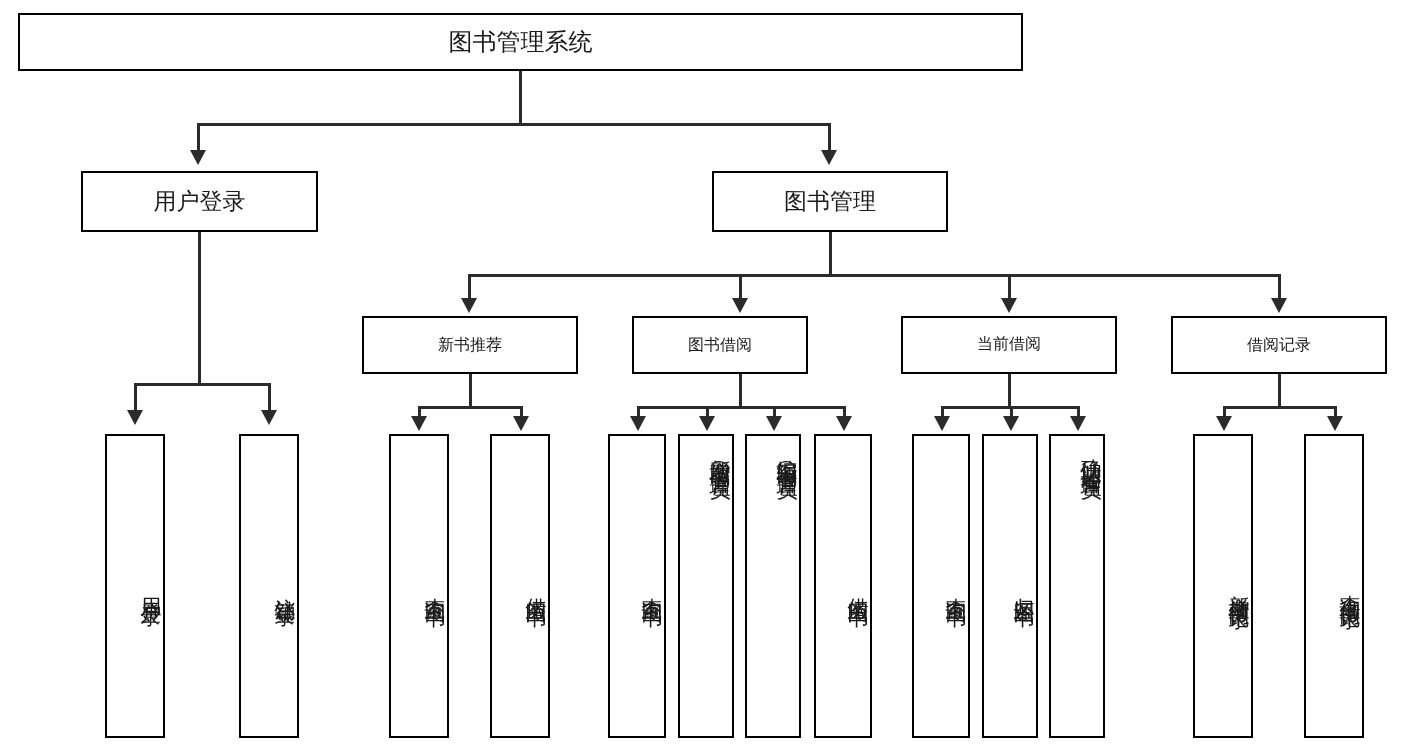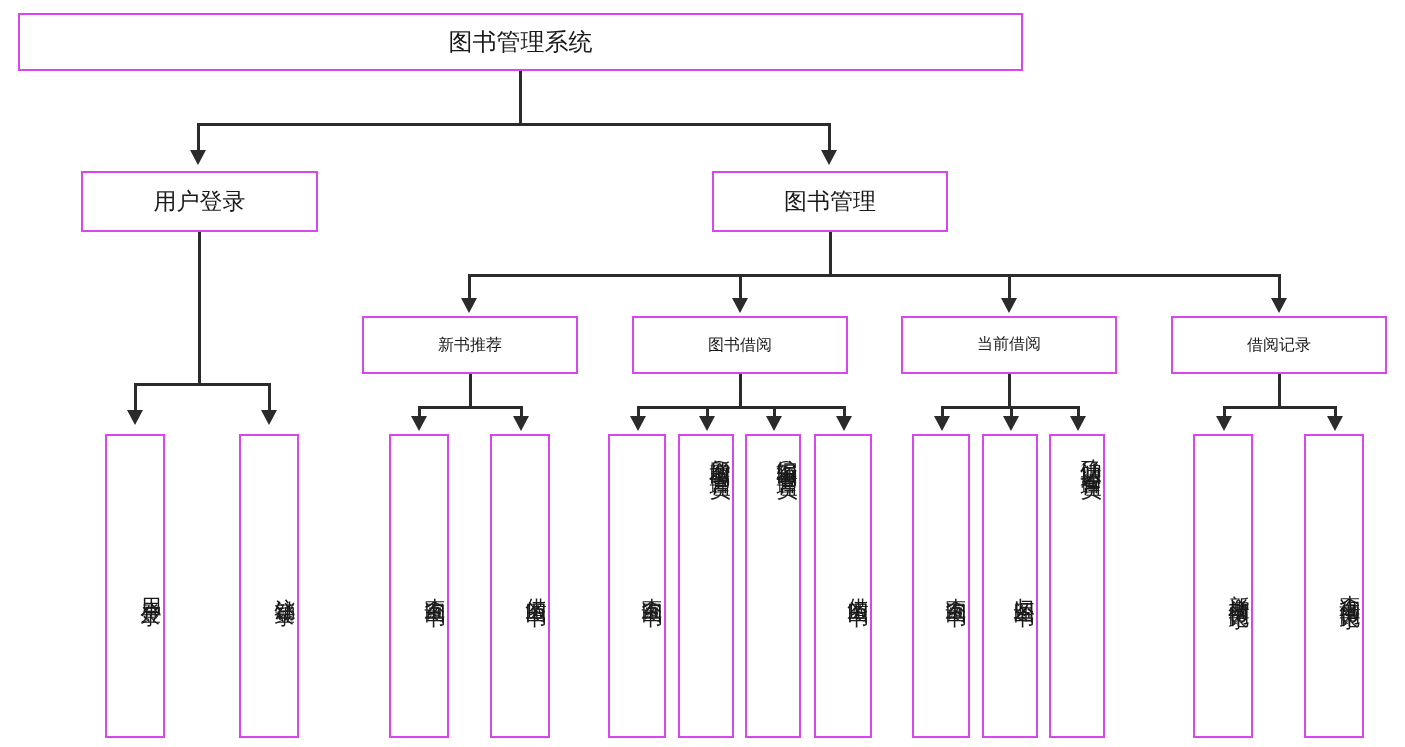--- a/index.html
+++ b/index.html
@@ -16,21 +16,21 @@
     width: 1405px;
     height: 747px;
     background: #ffffff;
     overflow: hidden;
   }
   
   .node {
     position: absolute;
     box-sizing: border-box;
     background: #ffffff;
-    border: 2px solid #d946ef;
+    border: 2px solid #000000;
     display: flex;
     align-items: center;
     justify-content: center;
     color: #1a1a1a;
     text-align: center;
     line-height: 1.18;
   }
   .node.root       { font-size: 24px; }
   .node.level1     { font-size: 23px; }
   .node.level2     { font-size: 16px; }
@@ -118,21 +118,21 @@
   <div class="arrow" style="left:732px; top:298px;"></div>
   <div class="vline" style="left:1008px; top:274px; height:27px;"></div>
   <div class="arrow" style="left:1001px; top:298px;"></div>
   <div class="vline" style="left:1278px; top:274px; height:27px;"></div>
   <div class="arrow" style="left:1271px; top:298px;"></div>
 
   <div class="node level2" style="left:362px; top:316px; width:216px; height:58px;">
     <span class="node-label">新书推荐</span>
   </div>
 
-  <div class="node level2" style="left:632px; top:316px; width:216px; height:58px;">
+  <div class="node level2" style="left:632px; top:316px; width:176px; height:58px;">
     <span class="node-label">图书借阅</span>
   </div>
 
   <div class="node level2" style="left:901px; top:316px; width:216px; height:58px;font-family:Liberation Mono, monospace;">
     <span class="node-label">当前借阅</span>
   </div>
 
   <div class="node level2" style="left:1171px; top:316px; width:216px; height:58px;">
     <span class="node-label">借阅记录</span>
   </div>

